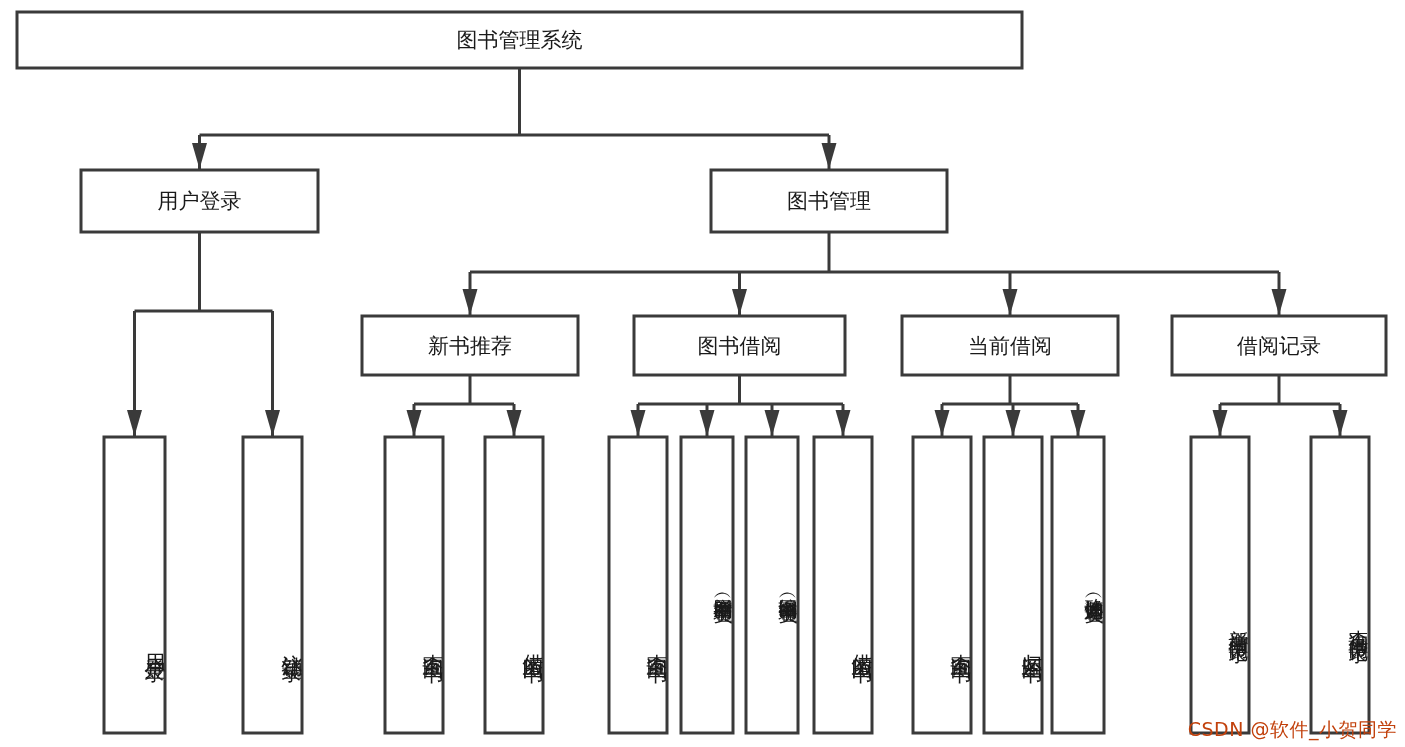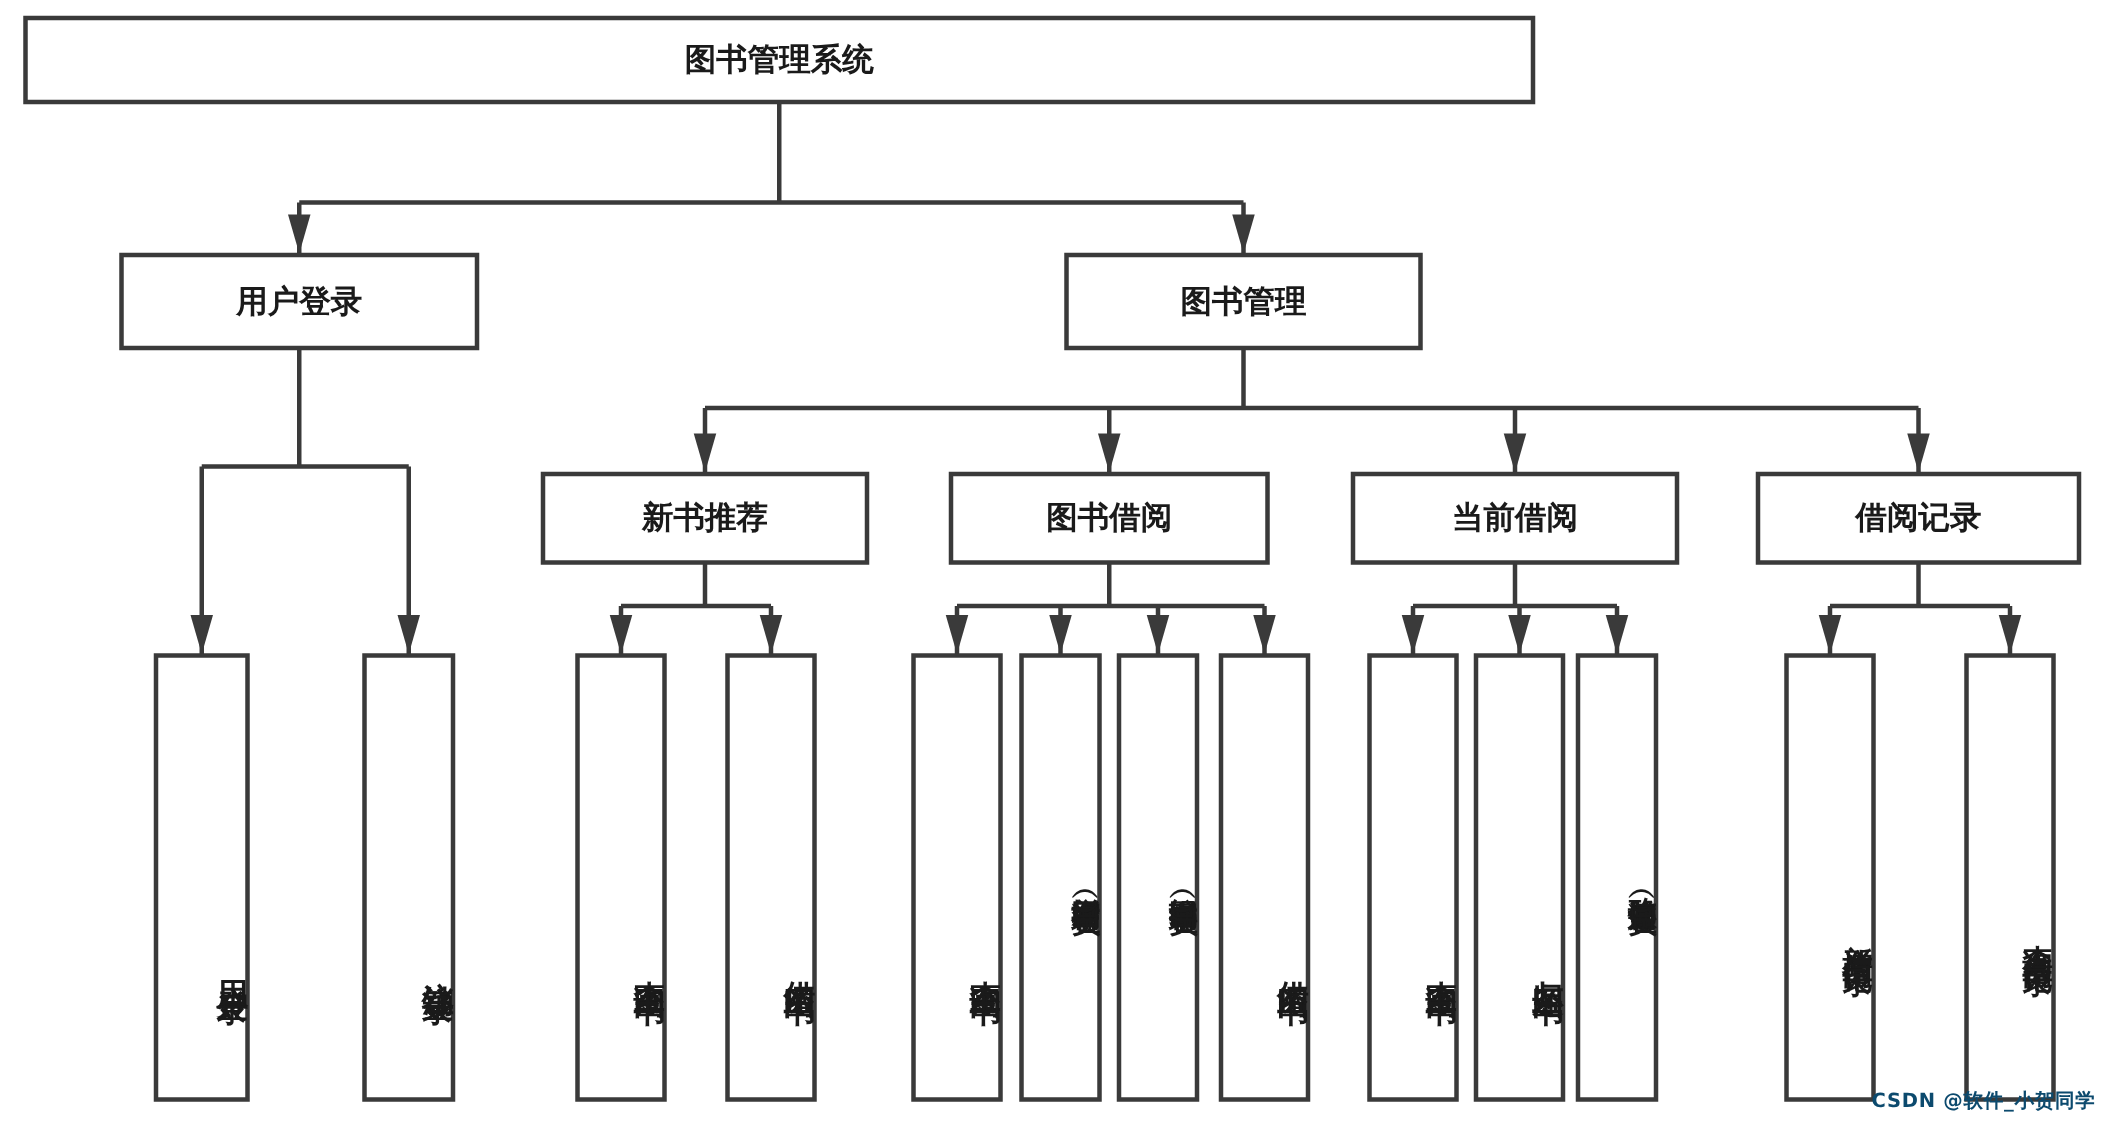--- a/index.html
+++ b/index.html
@@ -12,21 +12,20 @@
     width: 1405px;
     height: 747px;
     font-family: "DejaVu Sans", "Liberation Sans", sans-serif;
     overflow: hidden;
   }
   #diagram-root {
     position: relative;
     width: 1405px;
     height: 747px;
     background: #ffffff;
-    font-weight: bold;
   }
   svg#tree-svg {
     position: absolute;
     left: 0;
     top: 0;
     width: 1405px;
     height: 747px;
     display: block;
   }
   .node-box {
@@ -62,22 +61,22 @@
     line-height: 1;
     white-space: nowrap;
     text-align: center;
     pointer-events: none;
   }
   .watermark {
     position: absolute;
     right: 8px;
     bottom: 4px;
     font-family: "DejaVu Sans", "Liberation Sans", sans-serif;
-    font-size: 13px;
-    color: #0c4a6e;
+    font-size: 19px;
+    color: #c2410c;
     letter-spacing: 0.5px;
     white-space: nowrap;
   }
 </style>
 </head>
 <body>
 
 <div id="diagram-root">
 
   <svg id="tree-svg" viewBox="0 0 1405 747" preserveAspectRatio="none" xmlns="http://www.w3.org/2000/svg">

